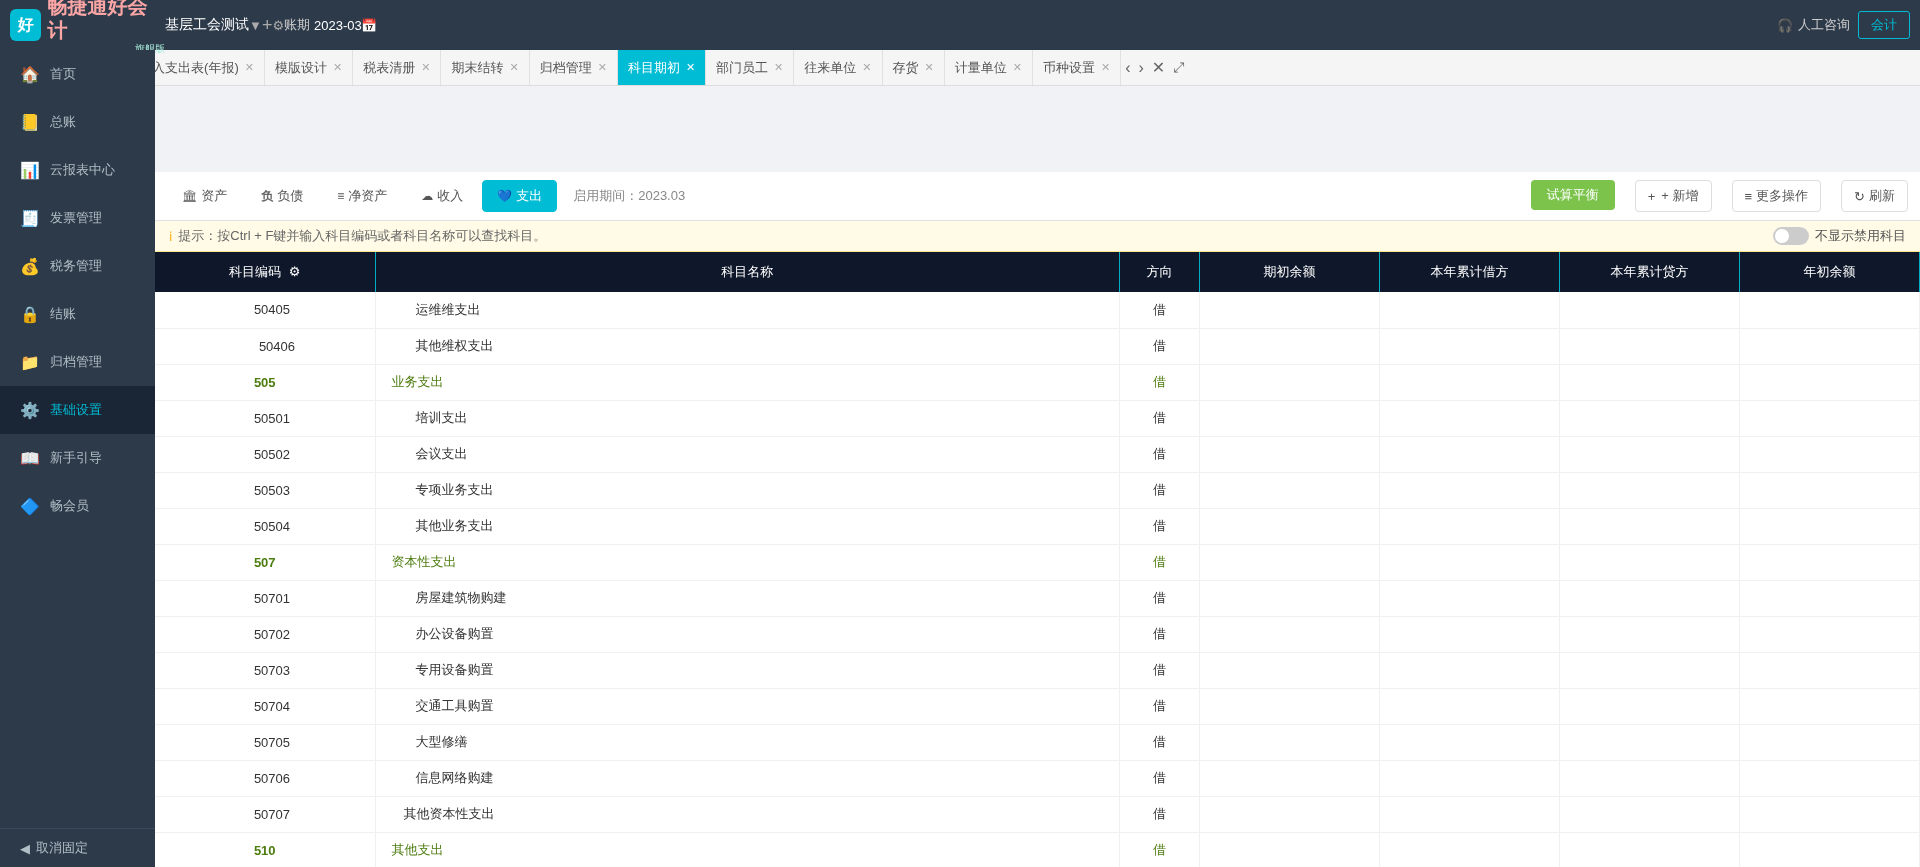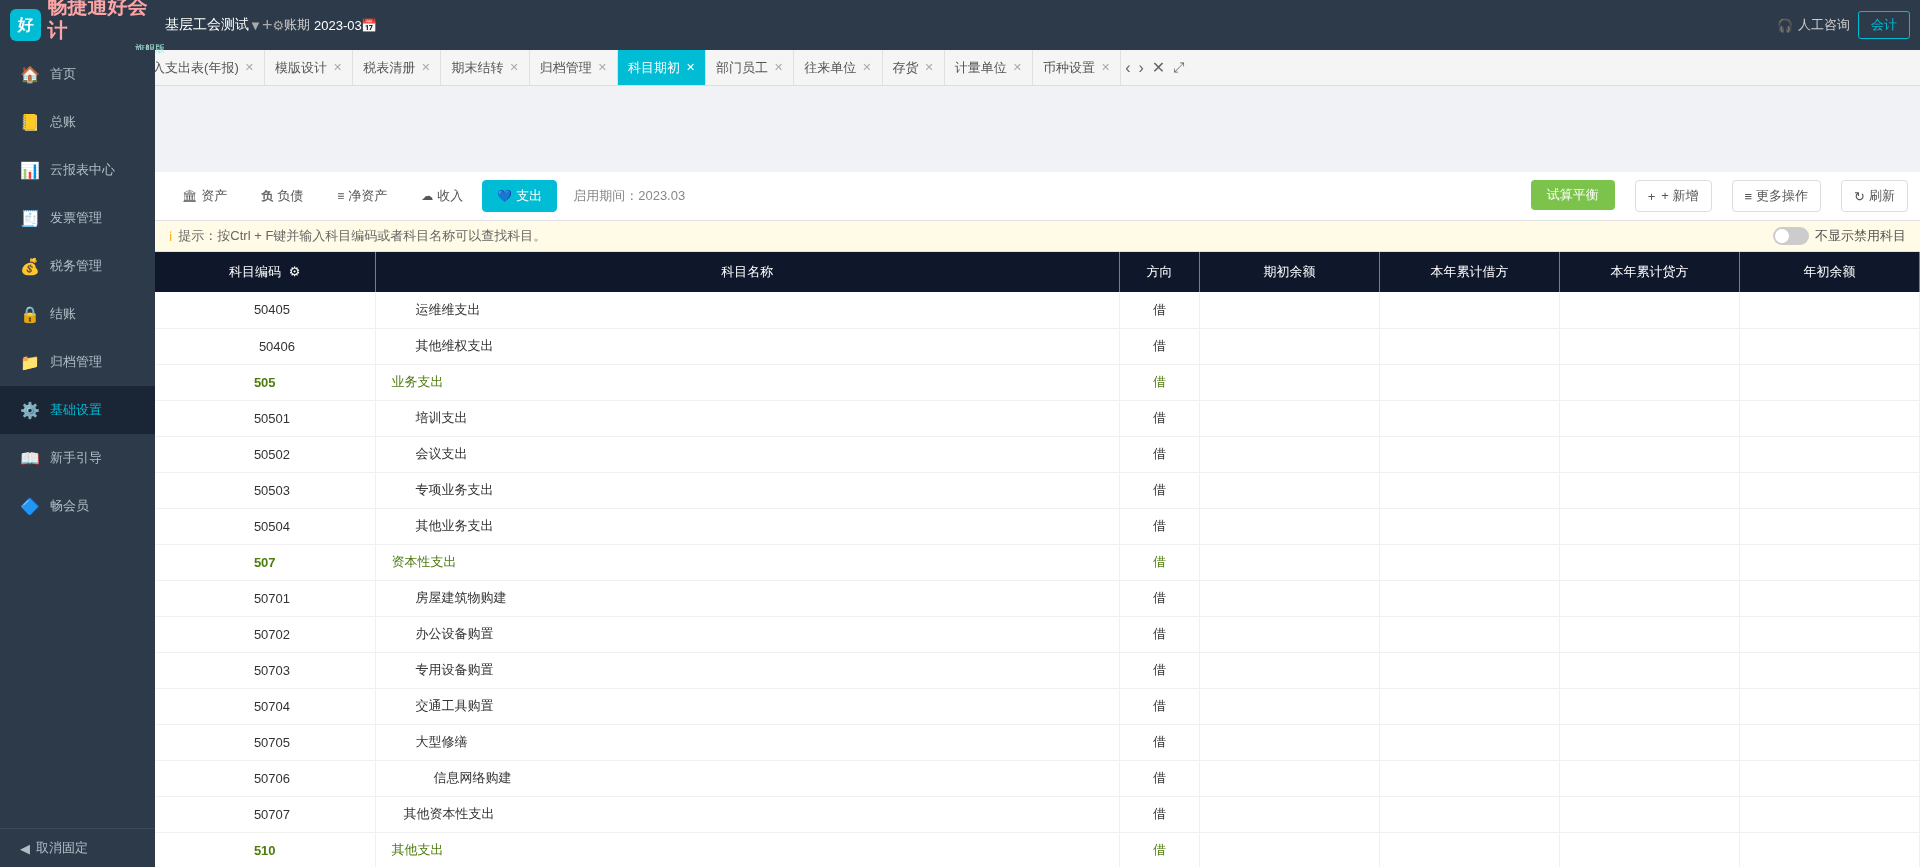--- a/index.html
+++ b/index.html
@@ -506,21 +506,21 @@
     <td style="text-align:center;">&nbsp;&nbsp;&nbsp;&nbsp;50705</td>
     <td class="name-col" style="padding-left:40px">大型修缮</td>
     <td>借</td>
     <td></td>
     <td></td>
     <td></td>
     <td></td>
   </tr>
           <tr>
     <td style="text-align:center;">&nbsp;&nbsp;&nbsp;&nbsp;50706</td>
-    <td class="name-col" style="padding-left:58px">信息网络购建</td>
+    <td class="name-col" style="padding-left:40px">信息网络购建</td>
     <td>借</td>
     <td></td>
     <td></td>
     <td></td>
     <td></td>
   </tr>
           <tr>
     <td style="text-align:center;">&nbsp;&nbsp;&nbsp;&nbsp;50707</td>
     <td class="name-col" style="padding-left:28px">其他资本性支出</td>
     <td>借</td>

